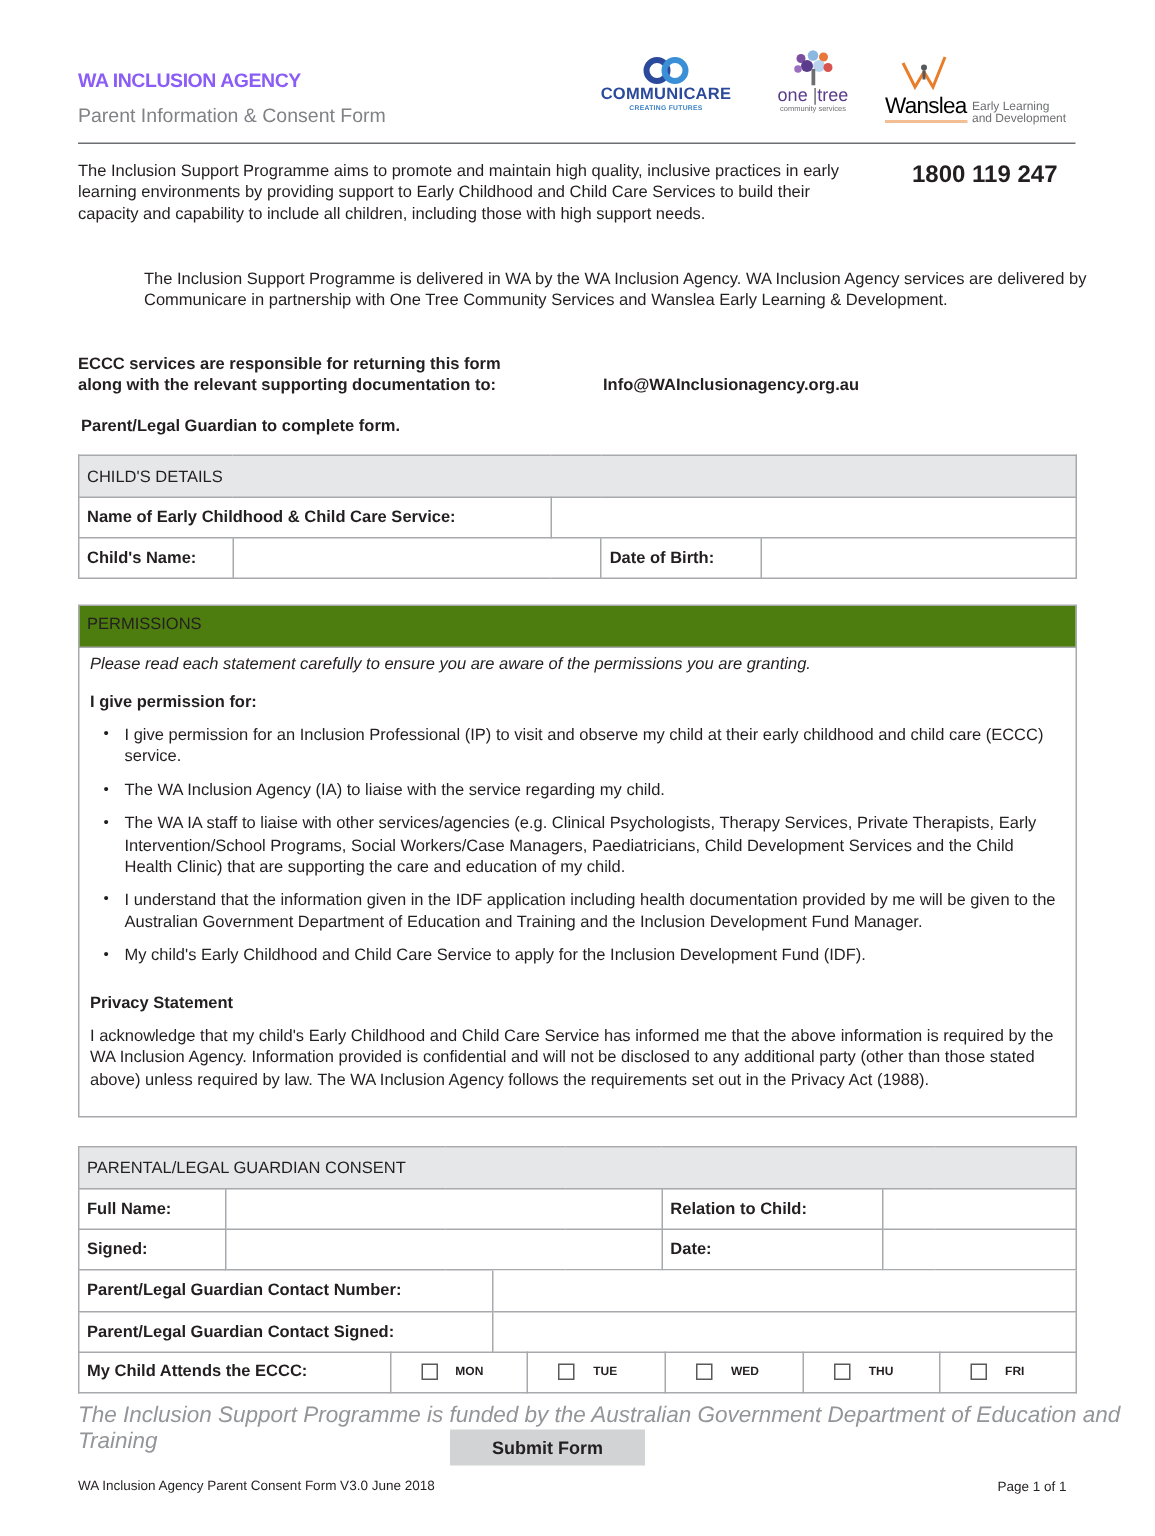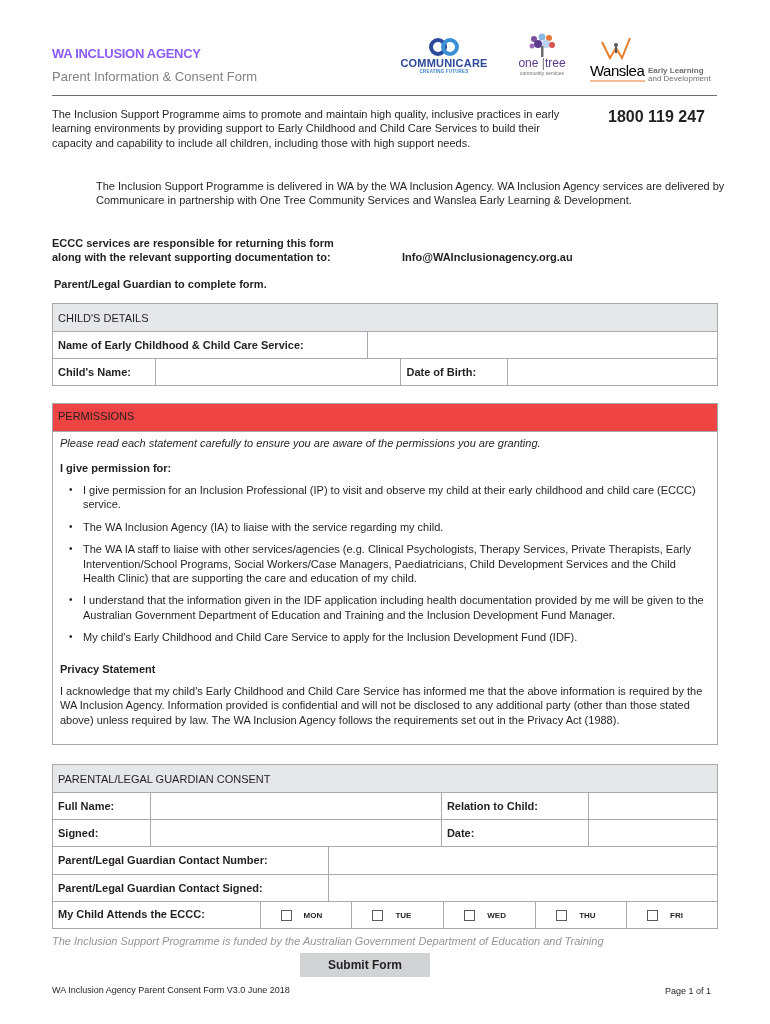--- a/index.html
+++ b/index.html
@@ -15,54 +15,54 @@
   .logo-communicare .mark { display: block; margin: 0 auto; width: 36px; height: 20px; }
   .logo-communicare .name { display: block; font-size: 11px; font-weight: bold; color: #2b4a9c; letter-spacing: 0.2px; line-height: 12px; }
   .logo-communicare .tag { display: block; font-size: 4.5px; font-weight: bold; color: #3a7fc4; letter-spacing: 0.2px; }
   .logo-onetree { left: 506px; top: 33px; width: 72px; height: 50px; text-align: center; }
   .logo-onetree .mark { display:block; margin: 0 auto; width: 40px; height: 24px; }
   .logo-onetree .name { display: block; font-size: 12px; color: #5b3b8c; line-height: 13px; }
   .logo-onetree .tag { display: block; font-size: 5px; color: #6d6e71; }
   .logo-wanslea { left: 590px; top: 36px; width: 130px; height: 50px; }
   .logo-wanslea .mark { position: absolute; left: 10px; top: 0; width: 32px; height: 24px; }
   .logo-wanslea .name { position: absolute; left: 0; top: 26px; font-size: 15px; color: #000000; letter-spacing: -0.5px; }
-  .logo-wanslea .tag1 { position: absolute; left: 58px; top: 30px; font-size: 8px; color: #6d6e71; font-weight: bold; }
+  .logo-wanslea .tag1 { position: absolute; left: 58px; top: 30px; font-size: 8px; color: #6d6e71; }
   .logo-wanslea .tag2 { position: absolute; left: 58px; top: 38px; font-size: 8px; color: #6d6e71; }
   .logo-wanslea .tiny { position: absolute; left: 0; top: 44px; width: 55px; height: 2px; background: #e87d2a; opacity: 0.5; }
 
   .intro { position: absolute; left: 52px; top: 107px; width: 520px; font-size: 11px; line-height: 14.4px; color: #231f20; }
   .phone { position: absolute; left: 608px; top: 108px; font-size: 16px; font-weight: bold; color: #231f20; }
   .intro2 { position: absolute; left: 52px; top: 179px; width: 668px; font-size: 11px; line-height: 14.4px; margin-left: 44px; }
   .eccc { position: absolute; left: 52px; top: 236px; width: 340px; font-size: 11px; line-height: 14.4px; font-weight: bold; }
   .email { position: absolute; left: 402px; top: 251px; font-size: 11px; font-weight: bold; }
   .complete { position: absolute; left: 54px; top: 278px; font-size: 11px; font-weight: bold; }
 
   table.form { position: absolute; left: 52px; width: 666px; border-collapse: collapse; font-size: 11px; }
   table.form td { border: 1px solid #a7a9ac; height: 27px; padding: 0 5px; vertical-align: middle; }
   table.form td.head { background: #e6e7e8; font-weight: normal; color: #231f20; font-size: 11px; height: 28px; }
   table.form td.lbl { font-weight: bold; }
   table.form td.field { background: #ffffff; }
   .t-child { top: 303px; }
 
   .perm { position: absolute; left: 52px; top: 403px; width: 666px; height: 342px; border: 1px solid #a7a9ac; }
-  .perm .head { height: 28px; background: #ef4444; border-bottom: 1px solid #a7a9ac; font-size: 11px; padding: 6px 5px; }
+  .perm .head { height: 28px; background: #4d7c0f; border-bottom: 1px solid #a7a9ac; font-size: 11px; padding: 6px 5px; }
   .perm .instr { position: absolute; left: 7px; top: 33px; font-size: 11px; font-style: italic; }
   .perm .give { position: absolute; left: 7px; top: 58px; font-size: 11px; font-weight: bold; }
   .perm ul { position: absolute; left: 16px; top: 79px; width: 640px; list-style: none; font-size: 11px; line-height: 14.4px; }
   .perm ul li { position: relative; padding-left: 14px; margin-bottom: 8px; }
   .perm ul li::before { content: "•"; position: absolute; left: 0; top: 0; font-size: 10px; }
   .perm .privh { position: absolute; left: 7px; top: 259px; font-size: 11px; font-weight: bold; }
   .perm .privt { position: absolute; left: 7px; top: 280px; width: 650px; font-size: 11px; line-height: 14.4px; }
 
   .t-consent { top: 764px; border-radius: 21px; }
   .chk { display: inline-block; width: 11px; height: 11px; border: 1px solid #58595b; vertical-align: middle; margin-right: 12px; background: #fff; cursor: pointer; }
   .day { font-size: 8px; font-weight: bold; vertical-align: middle; color: #231f20; }
   td.daycell { text-align: left; padding-left: 20px !important; }
 
-  .funded { position: absolute; left: 52px; top: 935px; font-size: 11px; font-style: italic; color: #939598; }
+  .funded { position: absolute; left: 52px; top: 935px; font-size: 15px; font-style: italic; color: #939598; }
   .submit { position: absolute; left: 300px; top: 953px; width: 130px; height: 24px; background: #d1d3d4; border: none; font-family: "Liberation Sans", sans-serif; font-size: 12px; font-weight: bold; color: #231f20; cursor: pointer; }
   .footer-left { position: absolute; left: 52px; top: 985px; font-size: 9px; color: #231f20; }
   .footer-right { position: absolute; left: 665px; top: 986px; font-size: 9px; color: #231f20; }
 </style>
 </head>
 <body>
 
 <div class="header">
   <div class="title">WA INCLUSION AGENCY</div>
   <div class="subtitle">Parent Information &amp; Consent Form</div>

